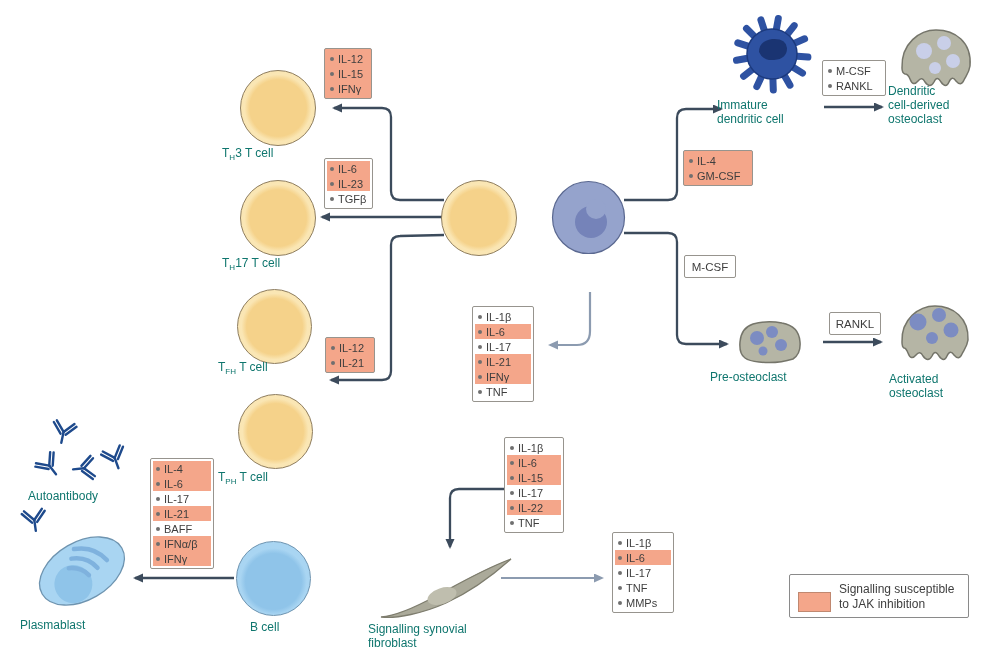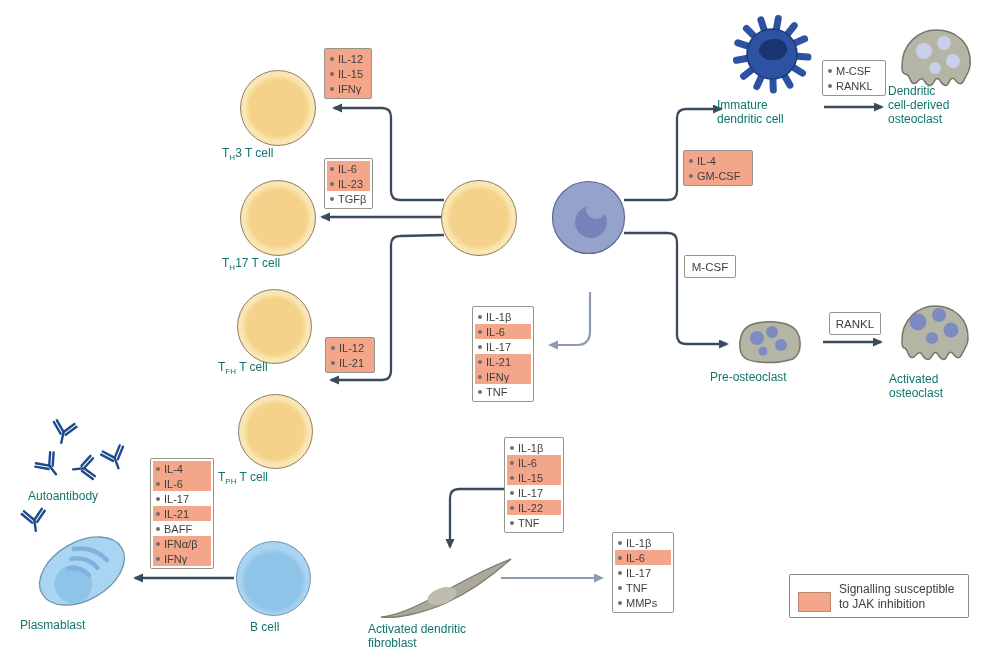--- a/index.html
+++ b/index.html
@@ -214,21 +214,21 @@
   <div class="abs bluecell" style="left:236px;top:541px;"></div>
   <div class="clabel" style="left:250px;top:620px;width:72px;">
     <div>B cell</div>
   </div>
 
   <svg class="abs" style="left:380px;top:556px;" width="132" height="64" viewBox="0 0 132 64">
     <path d="M1,61 C14,60 34,52 56,40 C80,27 104,13 131,3 C112,20 90,36 66,47 C44,57 16,63 1,61 Z" fill="#abaa9a" stroke="#7e7d6e" stroke-width="1.3"></path>
     <ellipse cx="62" cy="40" rx="15" ry="8" transform="rotate(-18 62 40)" fill="#bfbeae"></ellipse>
   </svg>
   <div class="clabel" style="left:368px;top:622px;width:145px;">
-    <div>Activated dendritic</div>
+    <div>Signalling synovial</div>
     <div>fibroblast</div>
   </div>
 
   <div class="cybox allhl" style="left:324px;top:48px;width:48px;">
     <div class="crow hl">
         <span class="dot"></span>
         <span>IL-12</span>
       </div>
     <div class="crow hl">
         <span class="dot"></span>

